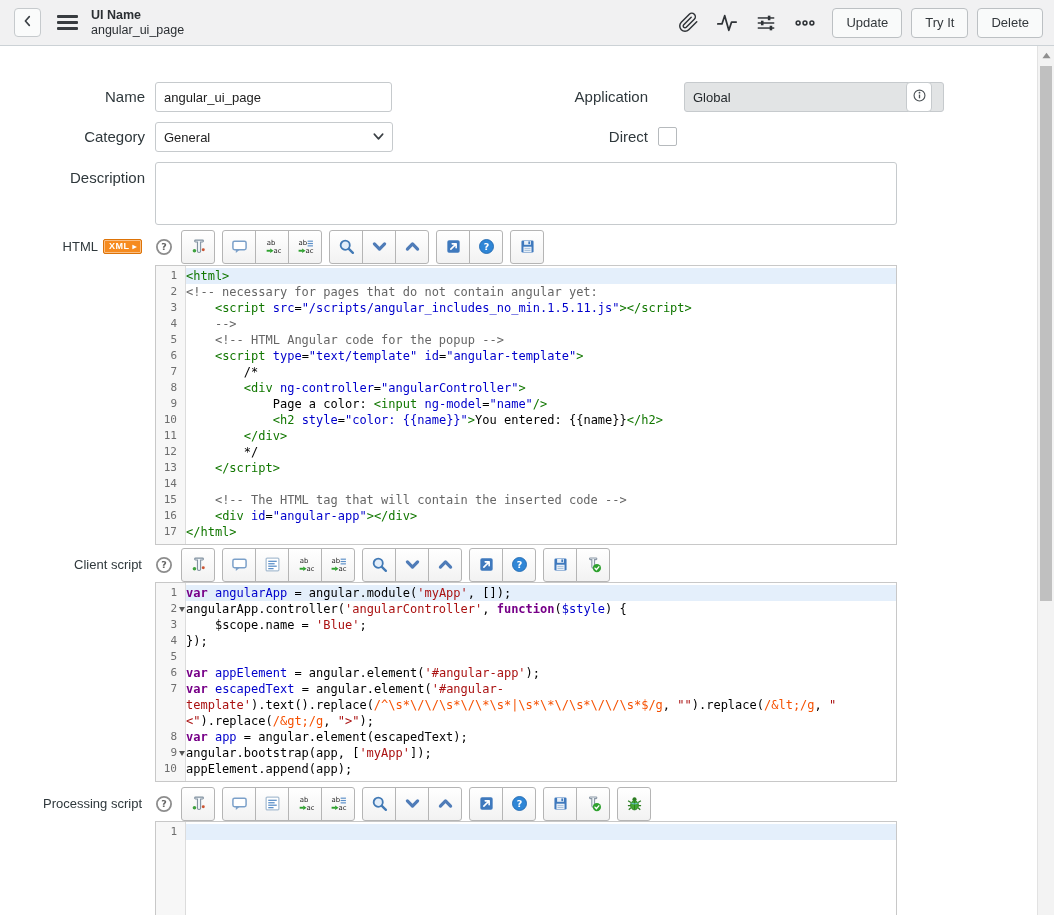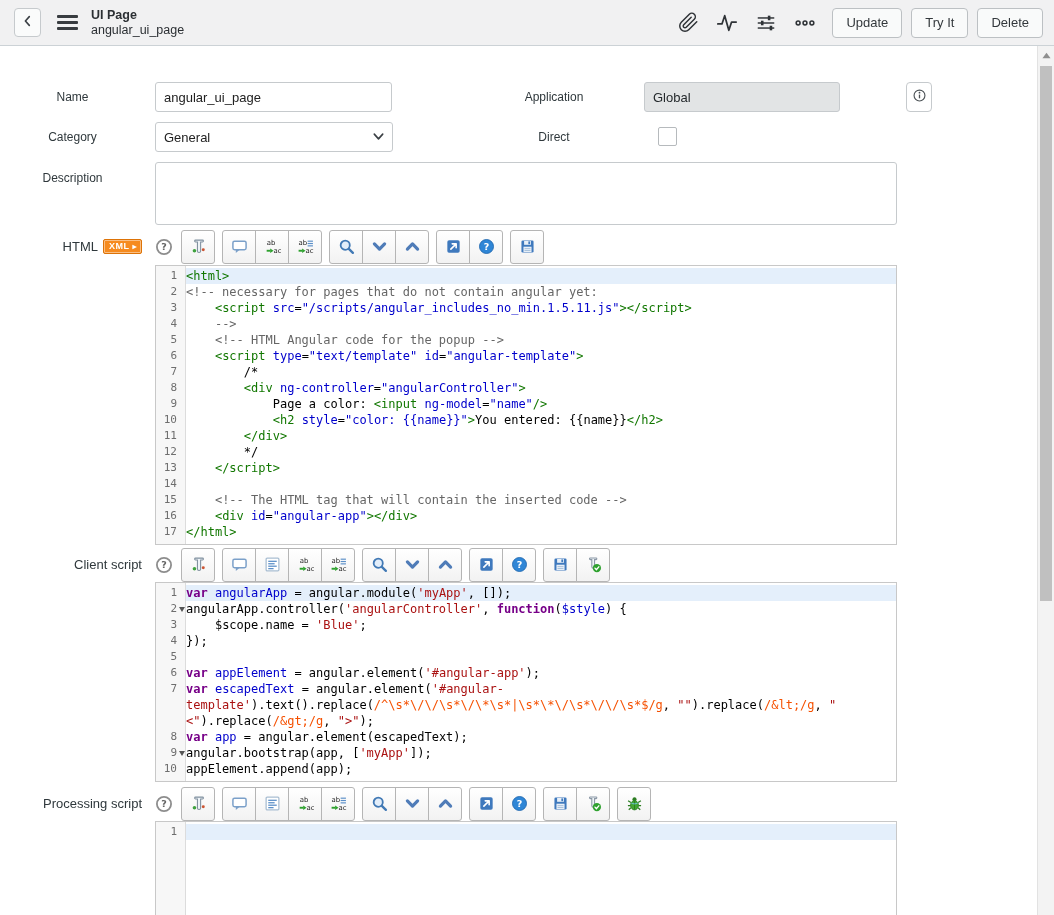--- a/index.html
+++ b/index.html
@@ -18,31 +18,31 @@
   .t2{font-size:12.5px;color:#2b2f33;}
   .hdr-right{margin-left:auto;display:flex;align-items:center;}
   .hdr-icons{display:flex;align-items:center;gap:17px;margin-right:16px;}
   .hdr-icon{width:22px;height:22px;display:flex;align-items:center;justify-content:center;cursor:pointer;}
   .hdr-btns{display:flex;align-items:center;gap:9px;margin-right:11px;}
   .hdr-btn{height:30px;padding:0 13px;background:#f9fafa;border:1px solid #bcc0c3;border-radius:4px;
        font-family:"Liberation Sans",sans-serif;font-size:13px;color:#33383c;cursor:pointer;}
 
   
   .content{position:absolute;left:0;top:46px;width:1037px;height:869px;background:#fff;overflow:hidden;}
-  .fl{position:absolute;height:30px;line-height:30px;text-align:center;font-size:12px;color:#2f383c;}
+  .fl{position:absolute;height:30px;line-height:30px;text-align:right;font-size:15px;color:#2f383c;}
   #lbl-name{left:0;top:36px;width:145px;}
   #lbl-application{left:460px;top:36px;width:188px;}
   #lbl-category{left:0;top:76px;width:145px;}
   #lbl-direct{left:460px;top:76px;width:188px;}
   #lbl-description{left:0;top:116px;width:145px;line-height:18px;padding-top:7px;box-sizing:border-box;}
 
   .ti{position:absolute;box-sizing:border-box;border:1px solid #c6cacd;border-radius:3px;
       font-family:"Liberation Sans",sans-serif;font-size:13px;color:#222;padding:0 8px;background:#fff;}
   #inp-name{left:155px;top:36px;width:237px;height:30px;}
-  #inp-app{left:644px;top:36px;width:196px;height:30px;background:#e2e4e5;color:#24292c;}
+  #inp-app{left:684px;top:36px;width:260px;height:30px;background:#e2e4e5;color:#24292c;}
   #btn-info{left:906px;top:36px;width:26px;height:30px;background:#fff;border:1px solid #c6cacd;border-radius:4px;
       display:flex;align-items:center;justify-content:center;padding:0;position:absolute;cursor:pointer;}
   #sel-wrap{position:absolute;left:155px;top:76px;width:238px;height:30px;}
   #sel-category{width:100%;height:100%;box-sizing:border-box;border:1px solid #c6cacd;border-radius:3px;
       font-family:"Liberation Sans",sans-serif;font-size:13px;color:#222;padding:0 24px 0 8px;background:#fff;
       -webkit-appearance:none;appearance:none;}
   #sel-chev{position:absolute;right:7px;top:7px;pointer-events:none;}
   #chk-direct{position:absolute;left:658px;top:81px;width:19px;height:19px;-webkit-appearance:none;appearance:none;
       border:1px solid #b6babd;border-radius:2px;background:#fff;margin:0;cursor:pointer;}
   #ta-desc{left:155px;top:116px;width:742px;height:63px;resize:none;padding:6px 8px;position:absolute;
@@ -113,21 +113,21 @@
       <span><svg width="14" height="14" viewBox="0 0 16 16">
             <path d="M9.5 3L5 8l4.5 5" fill="none" stroke="#3a3f44" stroke-width="1.8" stroke-linecap="round" stroke-linejoin="round"></path>
           </svg></span>
     </button>
     <div class="burger">
         <i></i>
         <i></i>
         <i></i>
       </div>
     <div class="titles">
-      <div class="t1">UI Page</div>
+      <div class="t1">UI Name</div>
       <div class="t2">angular_ui_page</div>
     </div>
     <div class="hdr-right">
       <div class="hdr-icons" id="hdr-icons">
           <span class="hdr-icon">
             <svg width="21" height="21" viewBox="0 0 24 24">
               <path d="M21.44 11.05l-9.19 9.19a6 6 0 0 1-8.49-8.49l9.19-9.19a4 4 0 0 1 5.66 5.66l-9.2 9.19a2 2 0 0 1-2.83-2.83l8.49-8.48" fill="none" stroke="#2f3337" stroke-width="1.7" stroke-linecap="round"></path>
             </svg>
           </span>
           <span class="hdr-icon">

